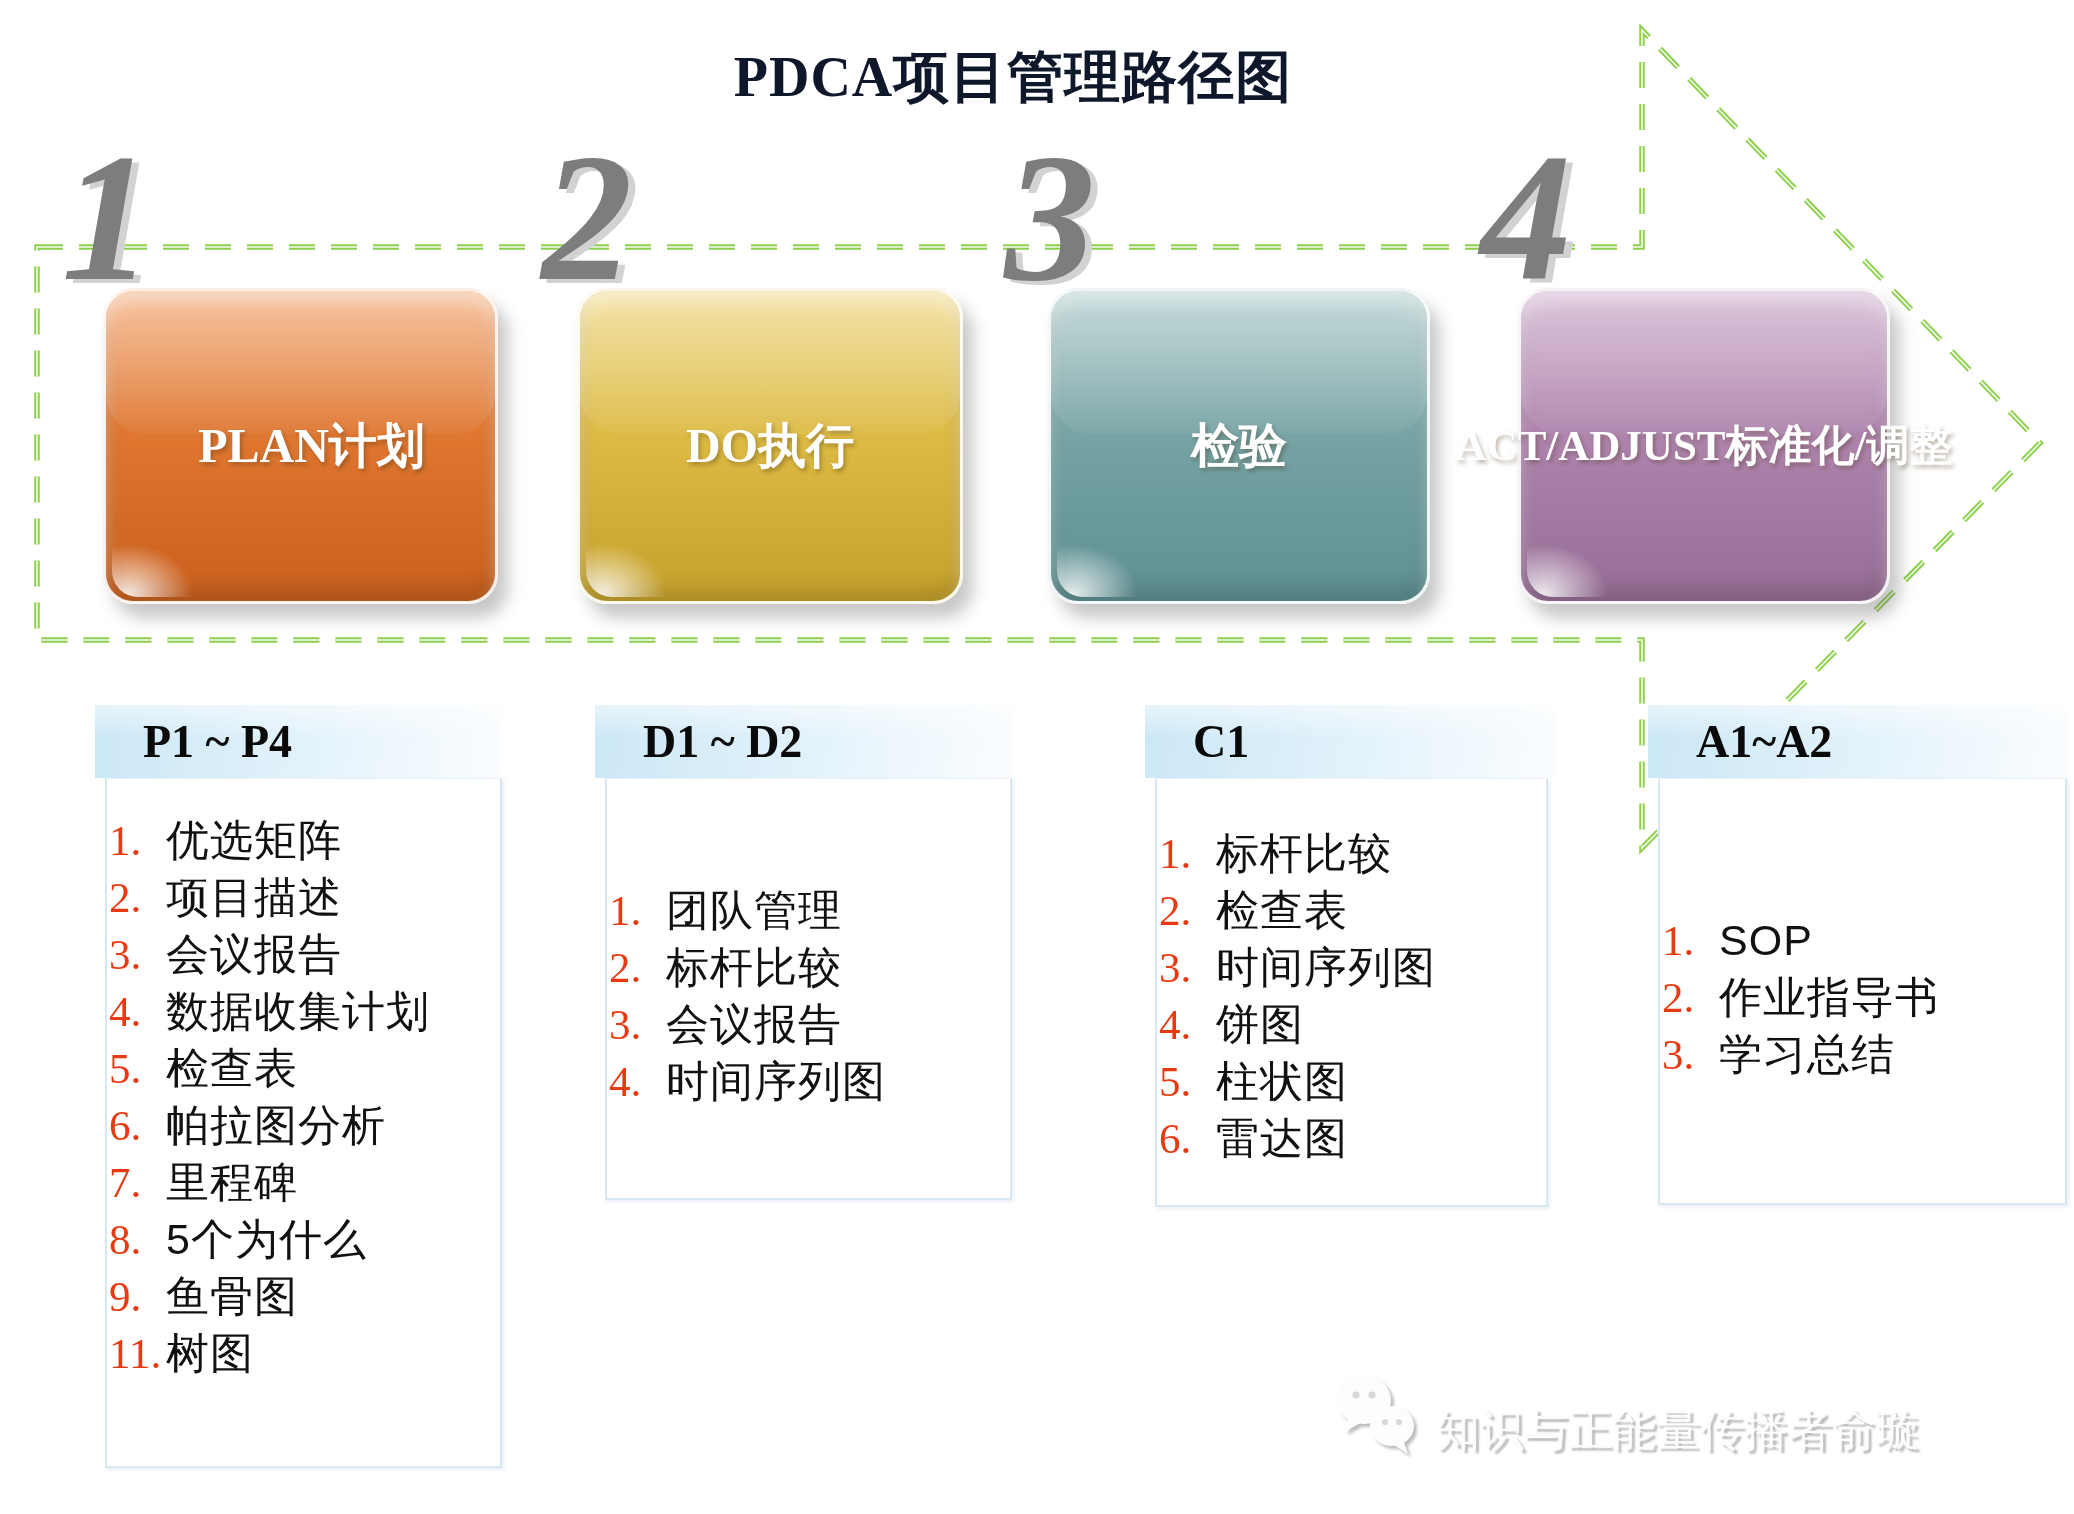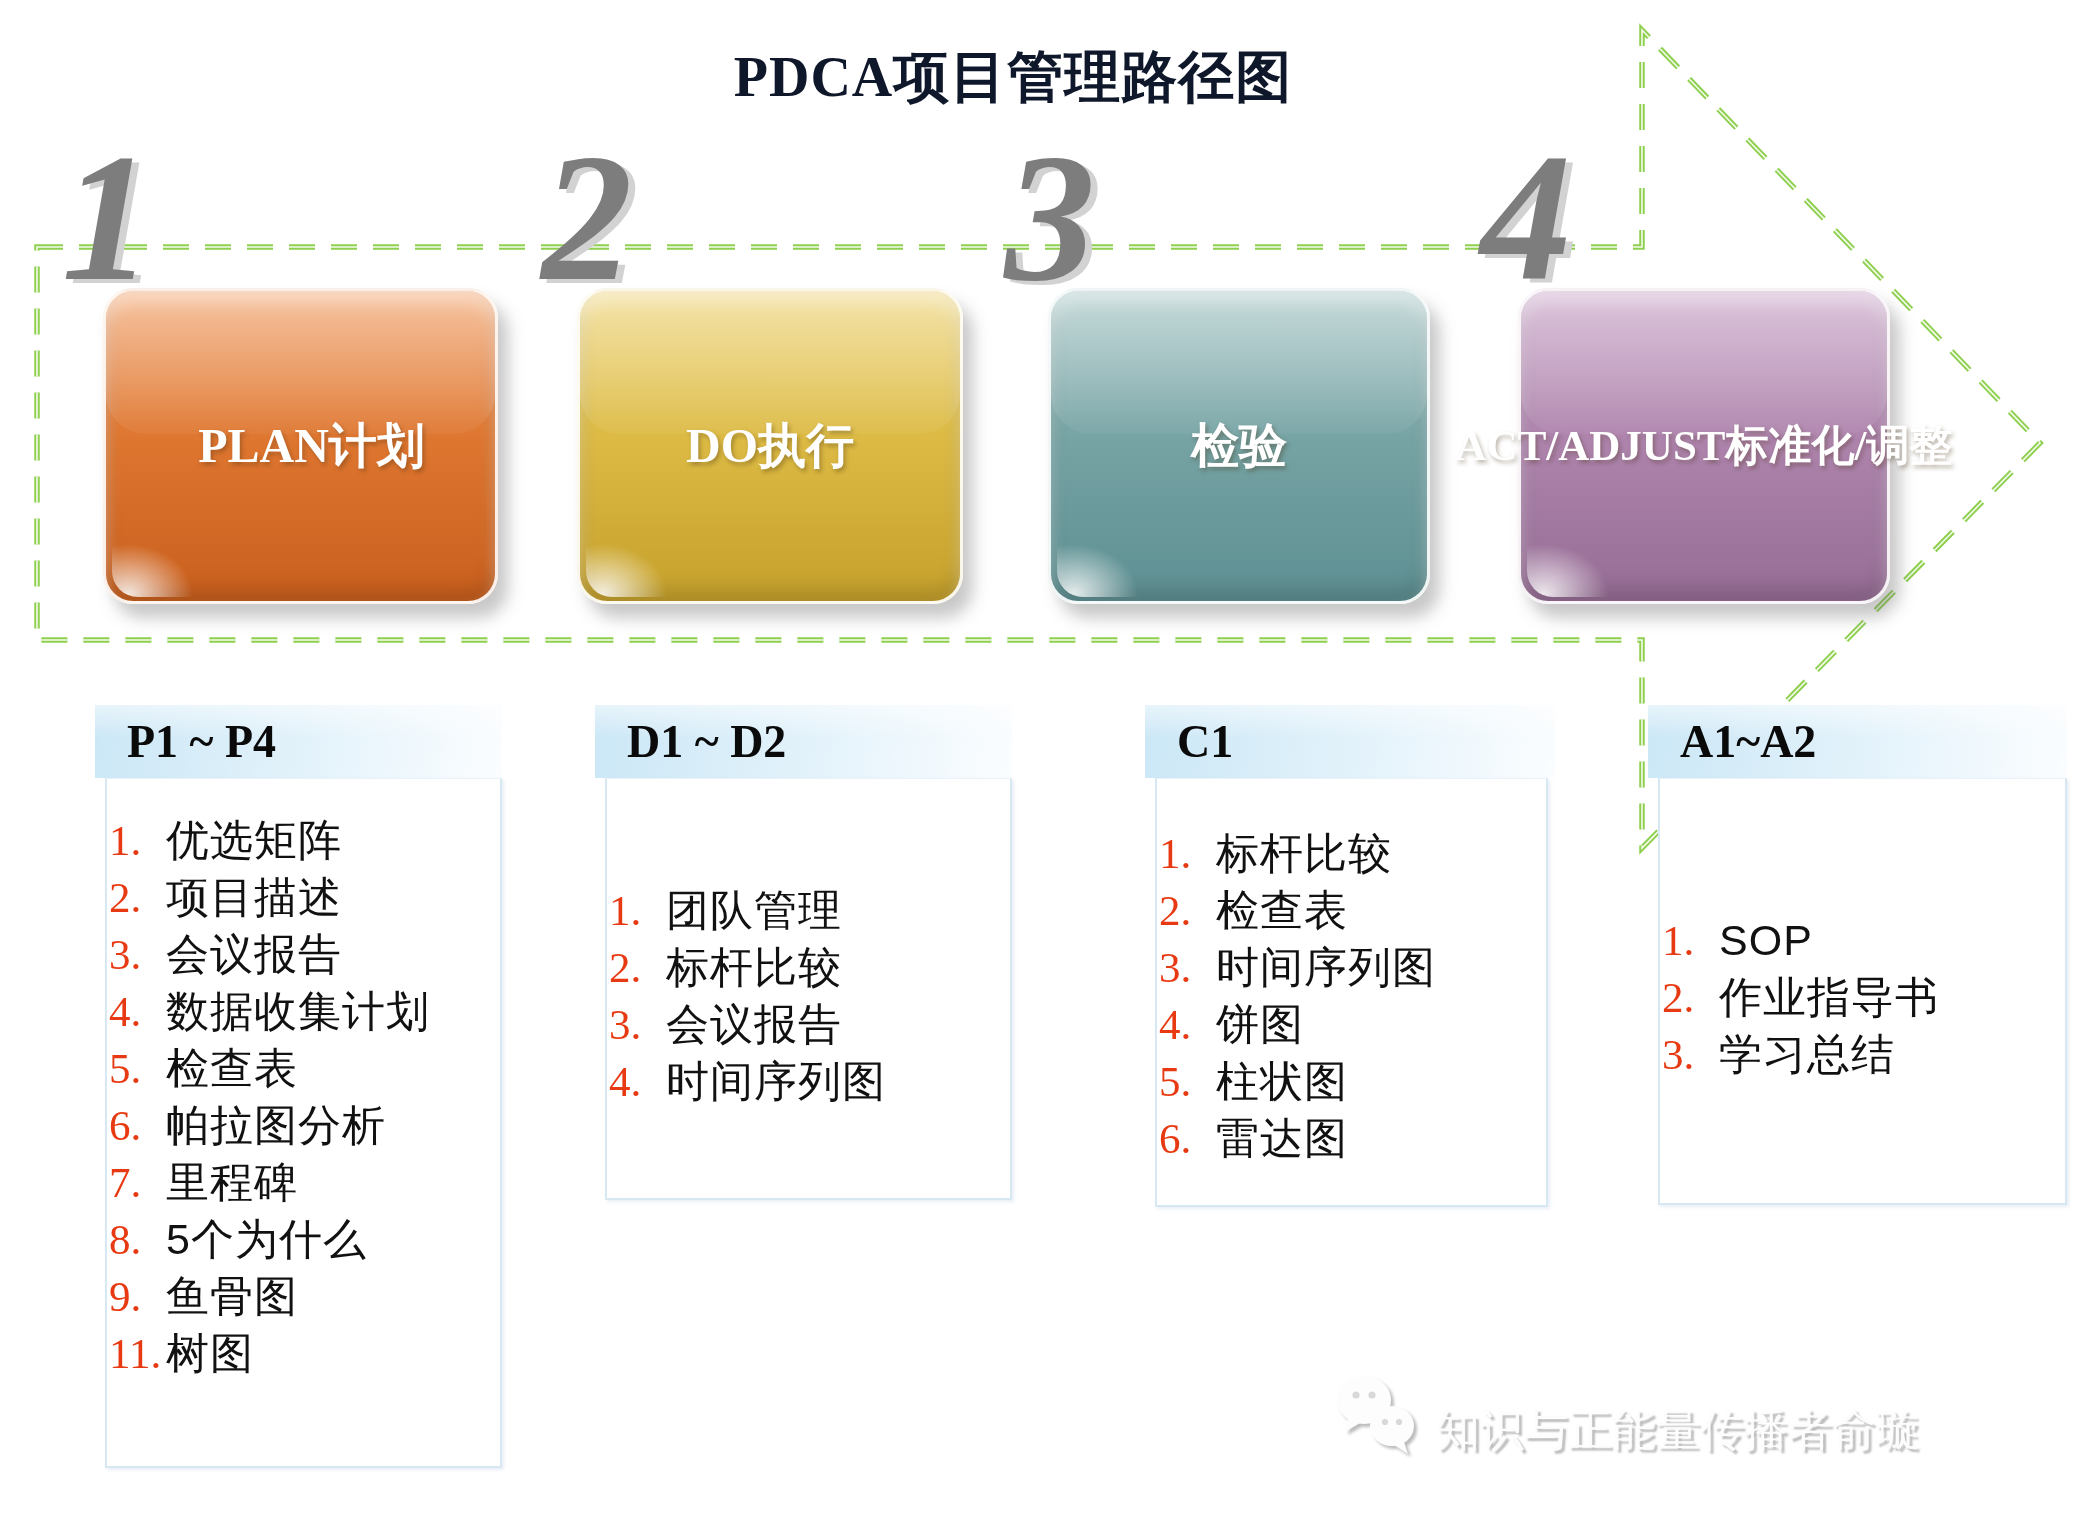--- a/index.html
+++ b/index.html
@@ -55,21 +55,21 @@
     font-size:48px;line-height:84px;white-space:nowrap;
     text-shadow:2px 3px 4px rgba(70,45,15,.35);
   }
   .step-box.b4 .step-line{font-size:43px;line-height:70px;}
   
   .panel-header{
     position:absolute;top:705px;height:73px;box-sizing:border-box;
     background:linear-gradient(180deg,rgba(255,255,255,.55),rgba(255,255,255,0) 45%),
                linear-gradient(100deg,#cbe7f6 0%,#e4f3fb 55%,#fbfdff 100%);
     font-size:46px;font-weight:bold;color:#0a0a0a;
-    display:flex;align-items:center;padding-left:32px;
+    display:flex;align-items:center;padding-left:48px;
   }
   .panel-body{
     position:absolute;top:778px;background:#ffffff;box-sizing:border-box;
     border:2px solid #d8e8f2;border-top:1px solid #e8f2f8;
     box-shadow:2px 2px 3px rgba(190,210,225,.35);
   }
   .ph1{left:95px;width:407px;}   .pb1{left:105px;width:397px;height:690px;}
   .ph2{left:595px;width:417px;}  .pb2{left:605px;width:407px;height:422px;}
   .ph3{left:1145px;width:410px;} .pb3{left:1155px;width:393px;height:429px;}
   .ph4{left:1648px;width:419px;} .pb4{left:1658px;width:409px;height:427px;}

